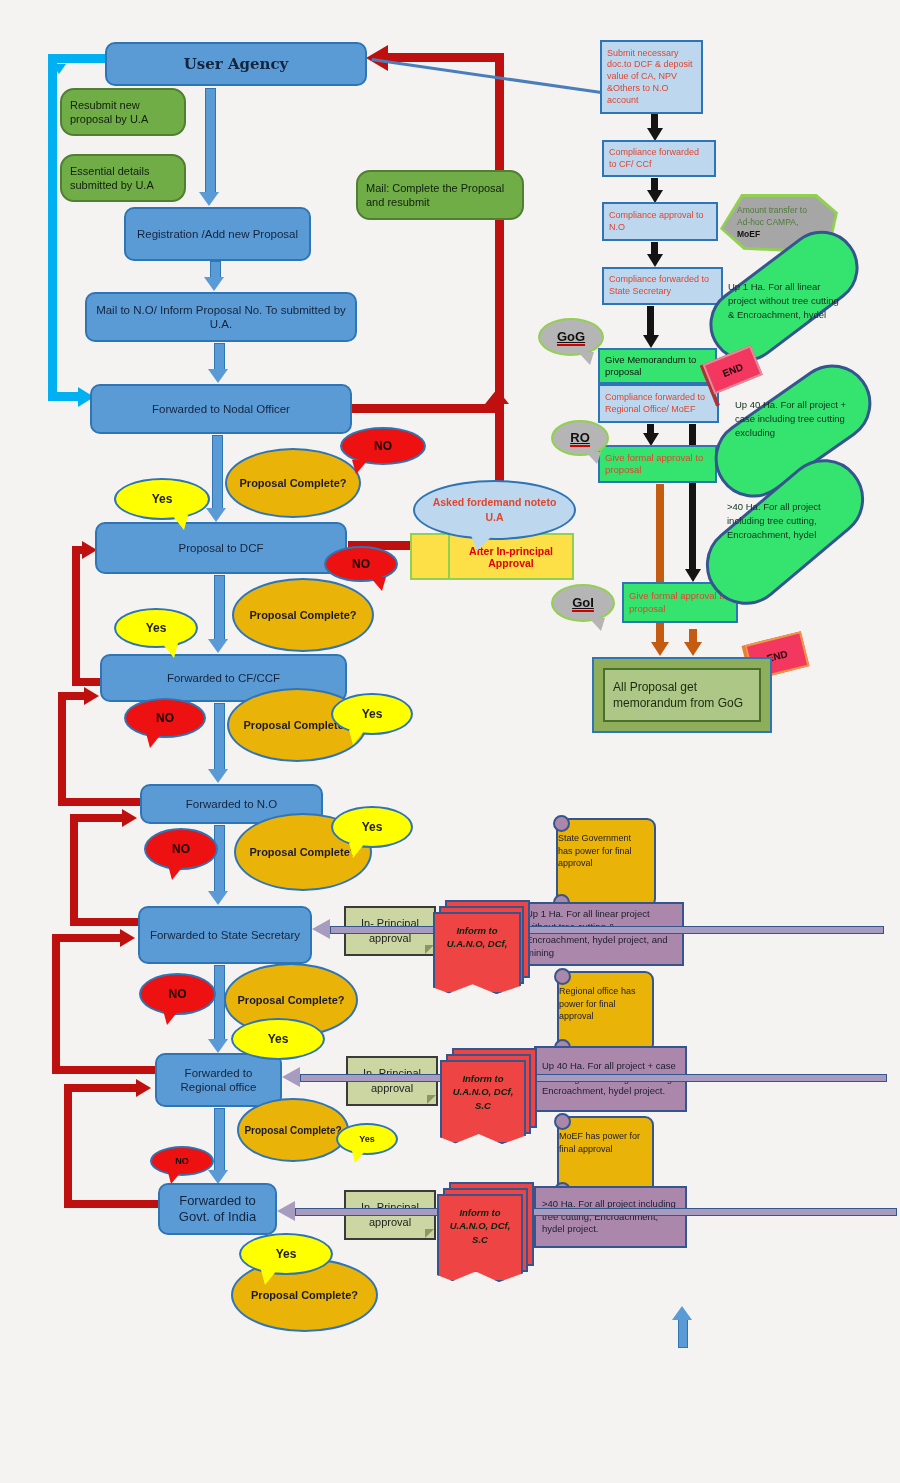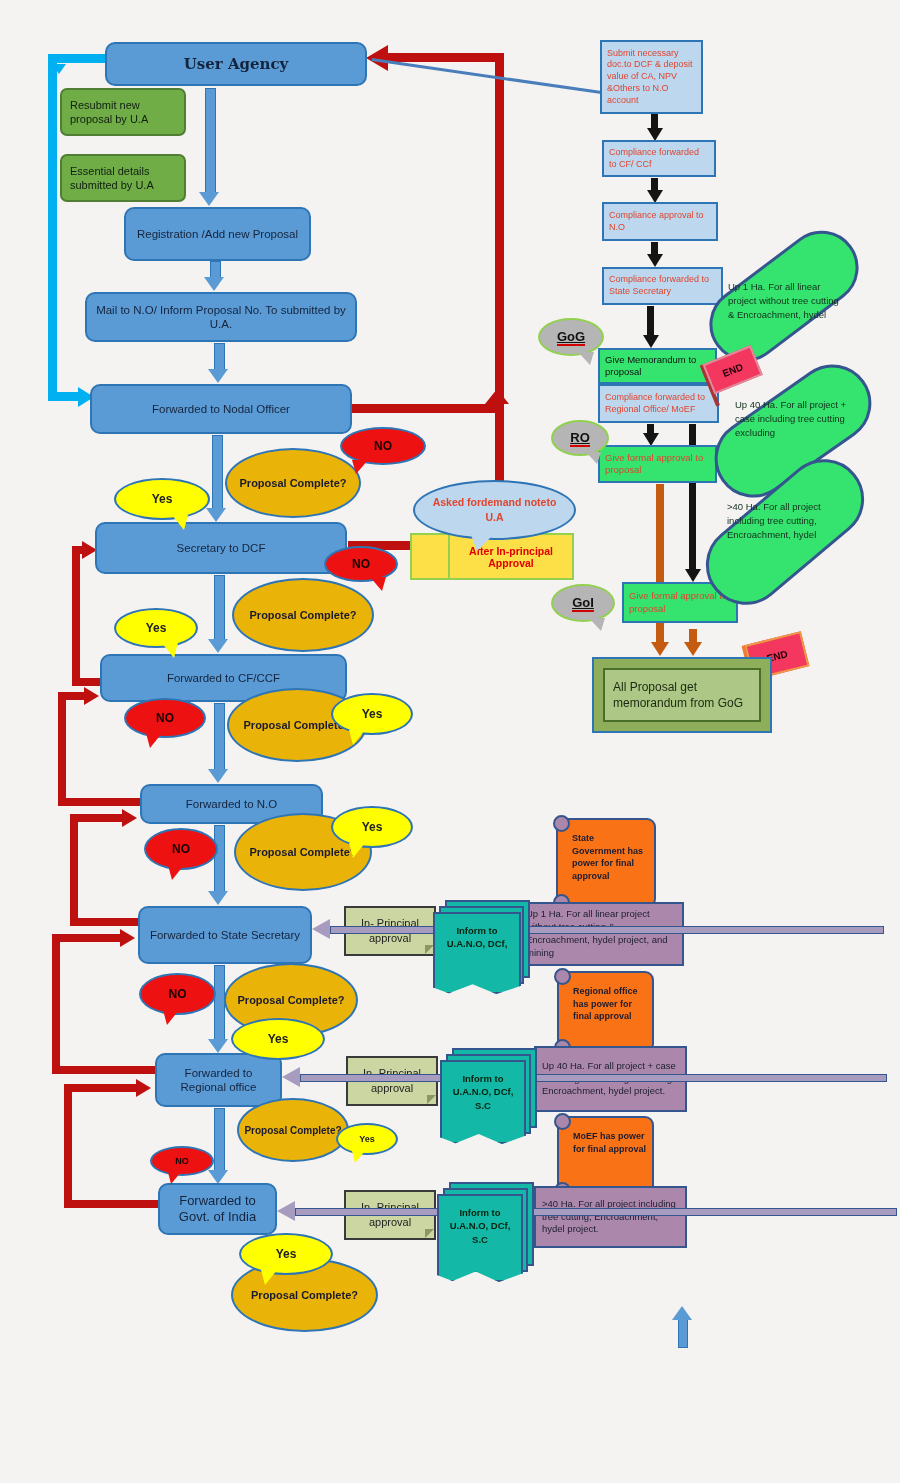--- a/index.html
+++ b/index.html
@@ -2,43 +2,43 @@
 <html><head>
 <meta charset="utf-8">
 <style>
   html,body{margin:0;padding:0;background:#e8e8e8;}
   #stage{position:relative;width:900px;height:1483px;background:#f4f3f1;overflow:hidden;
          font-family:"Liberation Sans",sans-serif;color:#111;}
   .abs{position:absolute;box-sizing:border-box;}
   .bluebox{background:#5b9bd5;border:2px solid #2e75b6;border-radius:10px;
            display:flex;align-items:center;justify-content:center;text-align:center;
            font-size:11.5px;color:#15243d;padding:2px 6px;line-height:1.25;}
-  .greennote{background:#70ad47;border:2px solid #507e32;border-radius:7px;
+  .greennote{background:#70ad47;border:2px solid #507e32;border-radius:14px;
            display:flex;align-items:center;justify-content:flex-start;text-align:left;
            font-size:11px;color:#102010;padding:4px 8px;line-height:1.3;}
   .lblue{background:#bdd7ee;border:2px solid #2e75b6;color:#e0452e;font-size:9px;
          display:flex;align-items:center;text-align:left;padding:2px 5px;line-height:1.3;}
   .bgreen{background:#35e46e;border:2px solid #2e75b6;font-size:9.5px;
          display:flex;align-items:center;text-align:left;padding:2px 5px;line-height:1.3;color:#111;}
   .sp{border:2px solid #2e75b6;border-radius:50%;display:flex;align-items:center;
       justify-content:center;text-align:center;font-weight:bold;}
   .magenta{background:#eab308;color:#1b1b2f;font-size:11px;}
   .redb{background:#ee1111;color:#160000;font-size:12px;}
   .yellowb{background:#ffff00;color:#222;font-size:12px;}
   .grayb{background:#b5b5b5;border-color:#92d050;color:#111;font-size:13px;}
   .grayb span{border-bottom:2px solid #d00000;text-decoration:underline;}
   .purplebox{background:#ab88ab;border:2px solid #35558f;font-size:9.5px;color:#1c1c30;
          display:flex;align-items:center;text-align:left;padding:3px 6px;line-height:1.35;}
-  .scroll{background:#f97316;border:2px solid #35558f;border-radius:9px;font-size:9px;
-         color:#1c1c30;padding:12px 6px 4px 14px;line-height:1.4;font-weight:bold;}
+  .scroll{background:#eab308;border:2px solid #35558f;border-radius:9px;font-size:9px;
+         color:#1c1c30;padding:12px 6px 4px 0;line-height:1.4;}
   .curl{position:absolute;width:13px;height:13px;border-radius:50%;
         background:#ab88ab;border:2px solid #35558f;}
   .sage{background:#ccd6a2;border:2px solid #3a3a3a;font-size:11px;color:#222;
         display:flex;align-items:center;justify-content:center;text-align:center;line-height:1.35;}
-  .doc{background:#14b8a6;border:2px solid #35558f;}
+  .doc{background:#ef4444;border:2px solid #35558f;font-style:italic;}
   .docfront{clip-path:polygon(0 0,100% 0,100% 90%,72% 100%,45% 88%,18% 99%,0 92%);
         font-size:9.5px;font-weight:bold;text-align:center;padding:10px 3px 0 3px;line-height:1.4;color:#07230e;}
   .stem{position:absolute;}
   .tri{position:absolute;width:0;height:0;}
   .td-blue{border-left:10px solid transparent;border-right:10px solid transparent;border-top:14px solid #5b9bd5;}
   .tu-blue{border-left:10px solid transparent;border-right:10px solid transparent;border-bottom:14px solid #5b9bd5;}
   .td-black{border-left:8px solid transparent;border-right:8px solid transparent;border-top:13px solid #141414;}
   .td-orange{border-left:9px solid transparent;border-right:9px solid transparent;border-top:14px solid #c55a11;}
   .tl-red{border-top:13px solid transparent;border-bottom:13px solid transparent;border-right:22px solid #bf1010;}
   .tr-red{border-top:9px solid transparent;border-bottom:9px solid transparent;border-left:15px solid #bf1010;}
@@ -139,31 +139,34 @@
 
   <div class="abs bluebox" style="left:105px;top:42px;width:262px;height:44px;font-family:'DejaVu Serif',serif;font-weight:bold;font-size:15px;">
       <span>User Agency</span>
     </div>
   <div class="abs greennote" style="left:60px;top:88px;width:126px;height:48px;">
       <span>Resubmit new proposal by U.A</span>
     </div>
   <div class="abs greennote" style="left:60px;top:154px;width:126px;height:48px;">
       <span>Essential details submitted by U.A</span>
     </div>
+  <div class="abs greennote" style="left:356px;top:170px;width:168px;height:50px;">
+      <span>Mail: Complete the Proposal and resubmit</span>
+    </div>
   <div class="abs bluebox" style="left:124px;top:207px;width:187px;height:54px;">
       <span>Registration /Add new Proposal</span>
     </div>
   <div class="abs bluebox" style="left:85px;top:292px;width:272px;height:50px;">
       <span>Mail to N.O/ Inform Proposal No. To submitted by U.A.</span>
     </div>
   <div class="abs bluebox" style="left:90px;top:384px;width:262px;height:50px;">
       <span>Forwarded to Nodal Officer</span>
     </div>
   <div class="abs bluebox" style="left:95px;top:522px;width:252px;height:52px;">
-      <span>Secretary to DCF</span>
+      <span>Proposal to DCF</span>
     </div>
   <div class="abs bluebox" style="left:100px;top:654px;width:247px;height:48px;">
       <span>Forwarded to CF/CCF</span>
     </div>
   <div class="abs bluebox" style="left:140px;top:784px;width:183px;height:40px;">
       <span>Forwarded to N.O</span>
     </div>
   <div class="abs bluebox" style="left:138px;top:906px;width:174px;height:58px;">
       <span>Forwarded to State Secretary</span>
     </div>
@@ -276,20 +279,26 @@
   <div class="abs lblue" style="left:598px;top:384px;width:121px;height:39px;">
       <span>Compliance forwarded to Regional Office/ MoEF</span>
     </div>
   <div class="abs bgreen" style="left:598px;top:445px;width:119px;height:38px;color:#e0452e;">
       <span>Give formal approval to proposal</span>
     </div>
   <div class="abs bgreen" style="left:622px;top:582px;width:116px;height:41px;color:#e0452e;">
       <span>Give formal approval to proposal</span>
     </div>
 
+  <div class="abs" style="left:720px;top:194px;width:118px;height:58px;clip-path:polygon(18% 0,82% 0,100% 32%,94% 86%,60% 100%,20% 96%,0 60%);background:#92d050;">
+    <div style="position:absolute;inset:3px;clip-path:polygon(18% 0,82% 0,100% 32%,94% 86%,60% 100%,20% 96%,0 60%);background:#a6a6a6;display:flex;flex-direction:column;justify-content:center;padding:4px 14px;font-size:8.5px;line-height:1.4;color:#4e7a3a;">
+      <span>Amount transfer to Ad-hoc CAMPA,</span>
+      <span style="color:#111;font-weight:bold;">MoEF</span>
+    </div>
+  </div>
 
   <div class="abs sp grayb" style="left:538px;top:318px;width:66px;height:38px;">
       <span>GoG</span>
       <div class="tail" style="right:8px;bottom:-11px;border-right:4px solid transparent;border-left:12px solid transparent;border-top:13px solid #b5b5b5;"></div>
     </div>
   <div class="abs sp grayb" style="left:551px;top:420px;width:58px;height:36px;">
       <span>RO</span>
       <div class="tail" style="right:6px;bottom:-10px;border-right:4px solid transparent;border-left:11px solid transparent;border-top:12px solid #b5b5b5;"></div>
     </div>
   <div class="abs sp grayb" style="left:551px;top:584px;width:64px;height:38px;">

